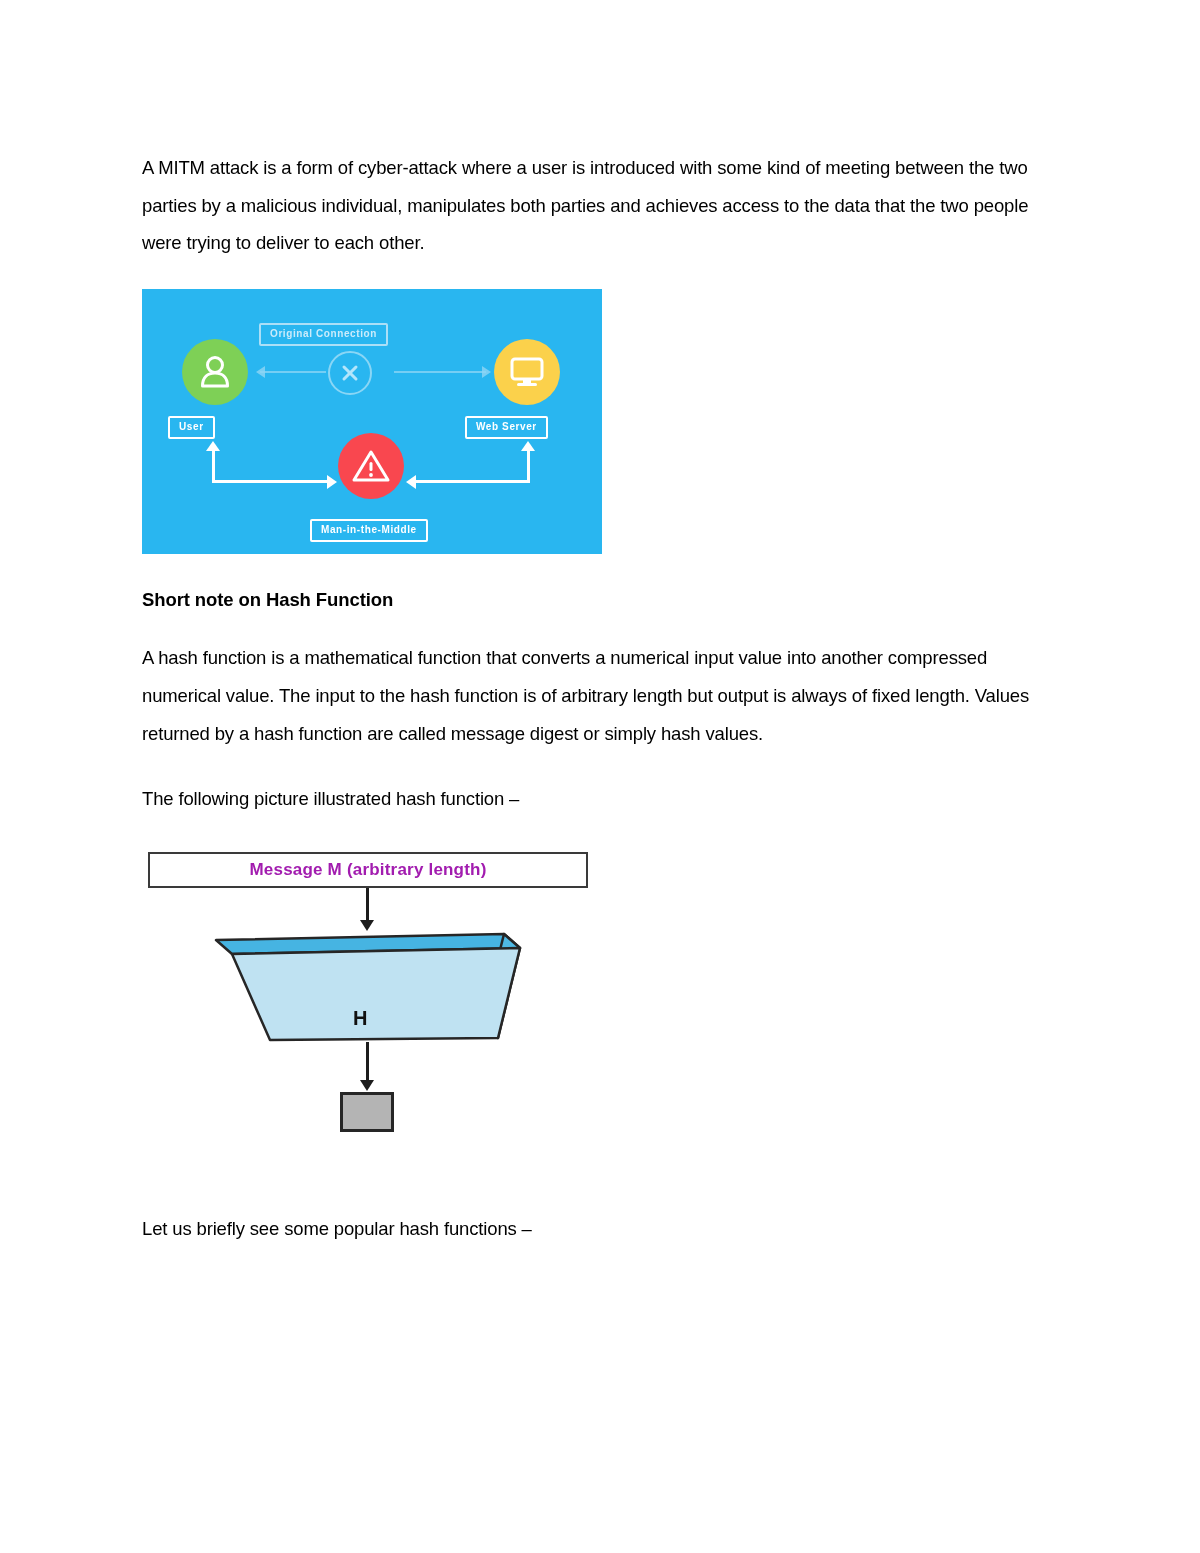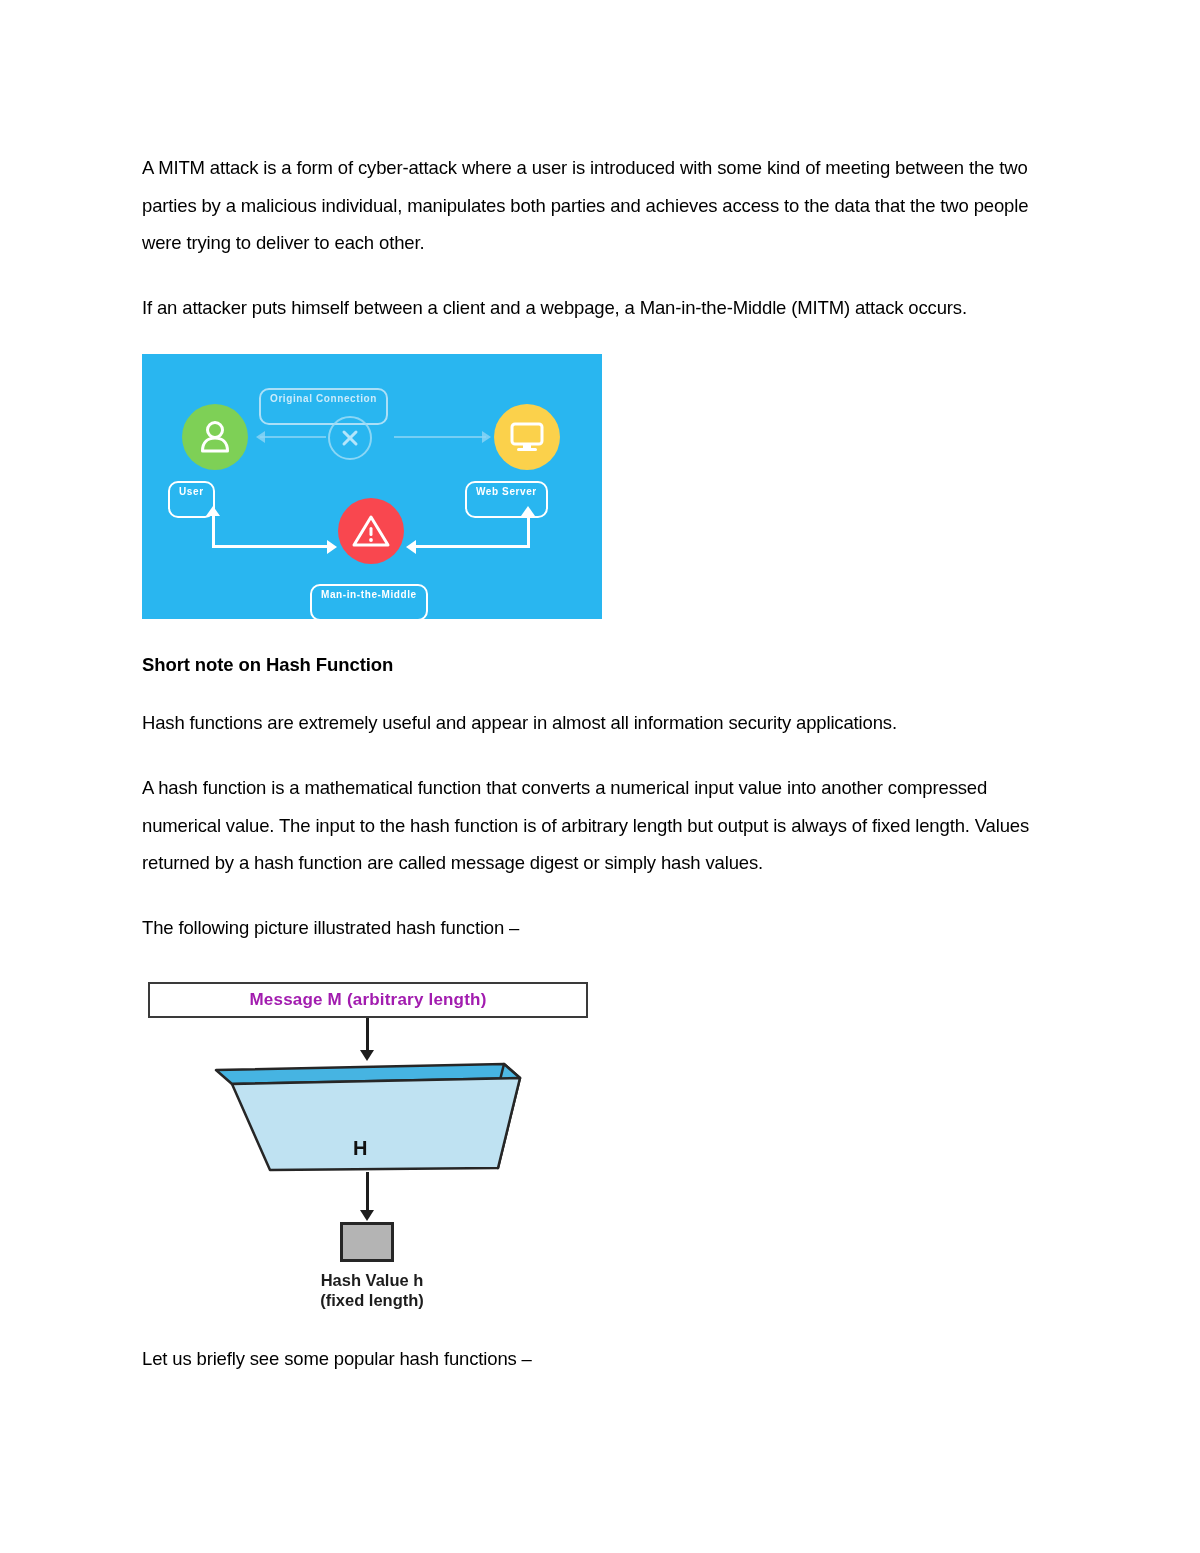--- a/index.html
+++ b/index.html
@@ -95,26 +95,26 @@
     left: 196px;
     top: 144px;
     width: 66px;
     height: 66px;
     background: #f9474f;
   }
 
   .pill {
     position: absolute;
     border: 2px solid #ffffff;
-    border-radius: 10px;
+    border-radius: 2px;
     color: #ffffff;
     font-size: 10px;
     font-weight: bold;
     letter-spacing: 0.6px;
-    padding: 4px 9px 19px 9px;
+    padding: 4px 9px 5px 9px;
     white-space: nowrap;
     background: transparent;
     line-height: 1;
   }
 
   .pill-user { left: 26px; top: 127px; }
   .pill-server { left: 323px; top: 127px; }
   .pill-mitm { left: 168px; top: 230px; }
   .pill-orig {
     left: 117px;
@@ -284,21 +284,20 @@
 </head>
 <body>
 
 <div class="page">
   <div class="content">
 
 
     <p class="para">A MITM attack is a form of cyber-attack where a user is introduced with some kind of meeting between the two parties by a malicious individual, manipulates both parties and achieves access to the data that the two people were trying to deliver to each other.</p>
 
 
-    <p class="para">If an attacker puts himself between a client and a webpage, a Man-in-the-Middle (MITM) attack occurs.</p>
 
     <div class="mitm-figure">
 
       <div class="pill pill-orig">Original Connection</div>
 
       <div class="conn-line conn-left"></div>
       <div class="arrowhead ah-left"></div>
       <div class="conn-line conn-right"></div>
       <div class="arrowhead ah-right"></div>
 
@@ -336,21 +335,20 @@
       <div class="wline wl-r-horiz"></div>
       <div class="w-ah wah-up-left"></div>
       <div class="w-ah wah-up-right"></div>
       <div class="w-ah wah-right"></div>
       <div class="w-ah wah-left"></div>
     </div>
 
 
     <h2 class="doc-heading">Short note on Hash Function</h2>
 
-    <p class="para">Hash functions are extremely useful and appear in almost all information security applications.</p>
 
     <p class="para">A hash function is a mathematical function that converts a numerical input value into another compressed numerical value. The input to the hash function is of arbitrary length but output is always of fixed length. Values returned by a hash function are called message digest or simply hash values.</p>
 
     <p class="para">The following picture illustrated hash function –</p>
 
     <div class="hash-figure">
 
       <div class="msg-box">
         <span>Message M (arbitrary  length)</span>
       </div>
@@ -364,22 +362,18 @@
         <polygon points="24,32 312,26 290,116 62,118" fill="#bfe2f2" stroke="#262626" stroke-width="2.5" stroke-linejoin="round"></polygon>
       </svg>
 
       <div class="hash-label-h">H</div>
 
       <div class="vline vl-2"></div>
       <div class="vah vah-2"></div>
 
       <div class="hash-out-box"></div>
 
-      <div class="hash-out-caption">
-        <div>Hash Value h</div>
-        <div>(fixed length)</div>
-      </div>
     </div>
 
     <p class="para">Let us briefly see some popular hash functions –</p>
 
   </div>
 </div>
 
 </body></html>

